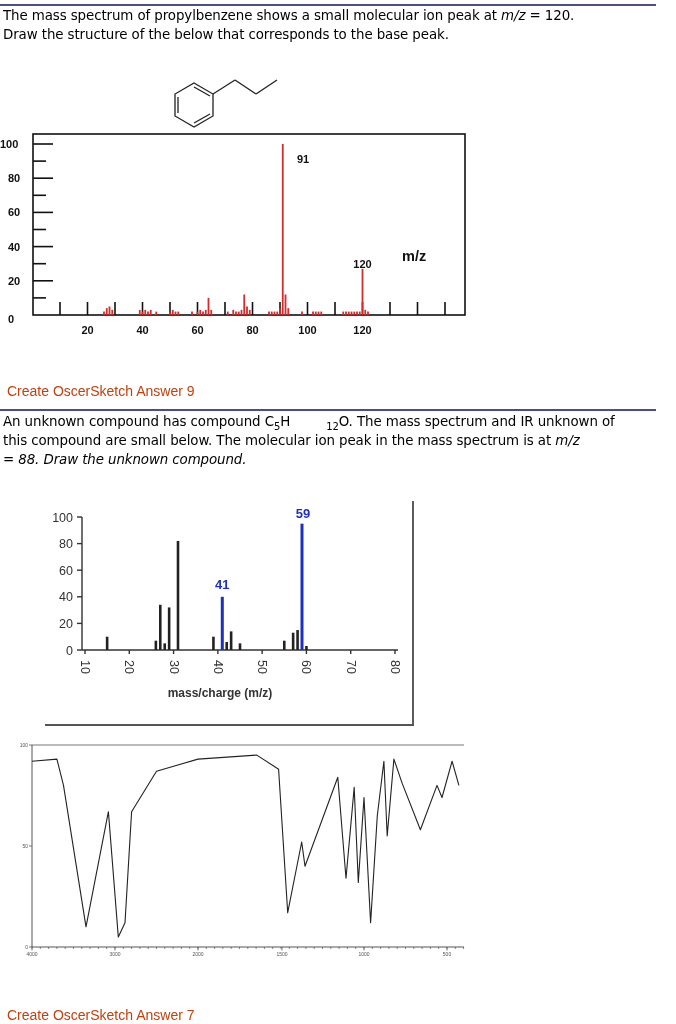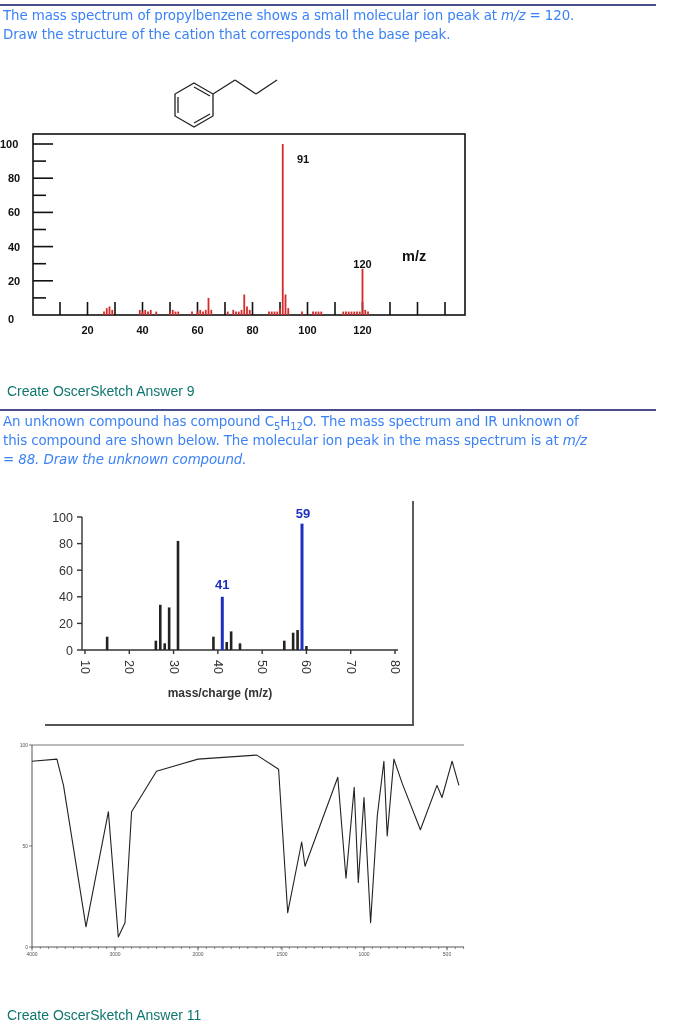--- a/index.html
+++ b/index.html
@@ -1,34 +1,34 @@
 <!DOCTYPE html>
 <html><head>
 <meta charset="utf-8">
 <style>
   html, body { margin: 0; padding: 0; background: #ffffff; }
   body { width: 676px; height: 1024px; position: relative; overflow: hidden;
          font-family: "DejaVu Sans", sans-serif; color: #111; }
   .abs { position: absolute; }
   .rule { position: absolute; height: 2px; background: #4a4f8c; }
-  .qtext { position: absolute; left: 3px; font-size: 13.4px; line-height: 19.5px; color: #3b82f6; white-space: nowrap; letter-spacing: -0.1px; }
+  .qtext { position: absolute; left: 3px; font-size: 13.4px; line-height: 19.5px; color: #000000; white-space: nowrap; letter-spacing: -0.1px; }
   .qtext i { font-style: italic; }
-  .link { position: absolute; left: 7px; font-size: 14px; color: #0f766e; font-family: "Liberation Sans", sans-serif; cursor: pointer; }
+  .link { position: absolute; left: 7px; font-size: 14px; color: #c2410c; font-family: "Liberation Sans", sans-serif; cursor: pointer; }
   svg text { font-family: "Liberation Sans", sans-serif; }
 </style>
 </head>
 <body>
 
 <div class="rule" style="left:0;top:4px;width:656px;"></div>
 
 <div class="qtext" style="top:6px;">
   <span>The mass spectrum of propylbenzene shows a small molecular ion peak at </span><i>m/z</i><span> = 120.</span>
 </div>
 <div class="qtext" style="top:25px;">
-  <span>Draw the structure of the cation that corresponds to the base peak.</span>
+  <span>Draw the structure of the below that corresponds to the base peak.</span>
 </div>
 
 <svg class="abs" style="left:160px;top:70px;" width="130" height="65" viewBox="0 0 130 65">
   <g fill="none" stroke="#222" stroke-width="1.3">
 
     <polygon points="34,13 53,24 53,46 34,57 15,46 15,24"></polygon>
 
     <line x1="18" y1="27" x2="18" y2="43"></line>
     <line x1="34" y1="17" x2="50" y2="26"></line>
     <line x1="34" y1="53" x2="50" y2="44"></line>
@@ -133,24 +133,24 @@
     <text x="297" y="33" font-size="11" font-weight="bold" fill="#111">91</text>
     <text x="362.5" y="138" font-size="11" font-weight="bold" text-anchor="middle" fill="#111">120</text>
     <text x="402" y="131" font-size="14.5" font-weight="bold" fill="#111">m/z</text>
   </svg>
 
 <div class="link" style="top:383px;">Create OscerSketch Answer 9</div>
 
 <div class="rule" style="left:0;top:409px;width:656px;"></div>
 
 <div class="qtext" style="top:412px;">
-  <span>An unknown compound has compound C</span><sub style="font-size:10px;">5</sub><span>H</span><sub style="font-size:10px;">12</sub><span>O.  The mass spectrum and IR unknown of</span>
+  <span>An unknown compound has compound C</span><sub style="font-size:10px;">5</sub><span>H</span><sub style="font-size:10px;margin-left:36px;">12</sub><span>O.  The mass spectrum and IR unknown of</span>
 </div>
 <div class="qtext" style="top:431px;">
-  <span>this compound are shown below.  The molecular ion peak in the mass spectrum is at </span><i>m/z</i>
+  <span>this compound are small below.  The molecular ion peak in the mass spectrum is at </span><i>m/z</i>
 </div>
 <div class="qtext" style="top:450px;font-style:italic;">
   <span>= 88.  Draw the unknown compound.</span>
 </div>
 
 <svg class="abs" id="ms2" style="left:30px;top:495px;" width="400" height="240" viewBox="0 0 400 240">
     <line x1="52" y1="22" x2="52" y2="155" stroke="#333" stroke-width="1.4"></line>
     <line x1="47" y1="155" x2="52" y2="155" stroke="#333" stroke-width="1.4"></line>
     <text x="43" y="159.5" font-size="12.5" text-anchor="end" fill="#333">0</text>
     <line x1="47" y1="128.4" x2="52" y2="128.4" stroke="#333" stroke-width="1.4"></line>
@@ -274,13 +274,13 @@
     <text x="198" y="218" font-size="5" text-anchor="middle" fill="#555">2000</text>
     <line x1="282" y1="209" x2="282" y2="212.5" stroke="#555" stroke-width="0.8"></line>
     <text x="282" y="218" font-size="5" text-anchor="middle" fill="#555">1500</text>
     <line x1="364" y1="209" x2="364" y2="212.5" stroke="#555" stroke-width="0.8"></line>
     <text x="364" y="218" font-size="5" text-anchor="middle" fill="#555">1000</text>
     <line x1="447" y1="209" x2="447" y2="212.5" stroke="#555" stroke-width="0.8"></line>
     <text x="447" y="218" font-size="5" text-anchor="middle" fill="#555">500</text>
     <polyline points="32.0,23.2 56.9,21.1 63.5,47.4 86.0,188.8 108.4,73.7 118.3,198.9 125.0,184.8 131.6,73.7 156.5,33.3 198.0,21.1 256.8,17.1 278.6,31.2 287.7,174.7 301.7,104.0 305.0,128.2 321.4,83.8 337.8,39.3 346.0,140.3 354.2,49.4 358.3,144.4 364.0,59.5 370.6,184.8 377.3,77.7 383.9,23.2 387.2,97.9 393.9,21.1 402.2,45.4 420.4,91.8 437.0,47.4 442.0,59.5 452.1,23.2 458.9,47.4" fill="none" stroke="#222" stroke-width="1.1" stroke-linejoin="round"></polyline>
   </svg>
 
-<div class="link" style="top:1007px;">Create OscerSketch Answer 11</div>
+<div class="link" style="top:1007px;">Create OscerSketch Answer 7</div>
 
 </body></html>

